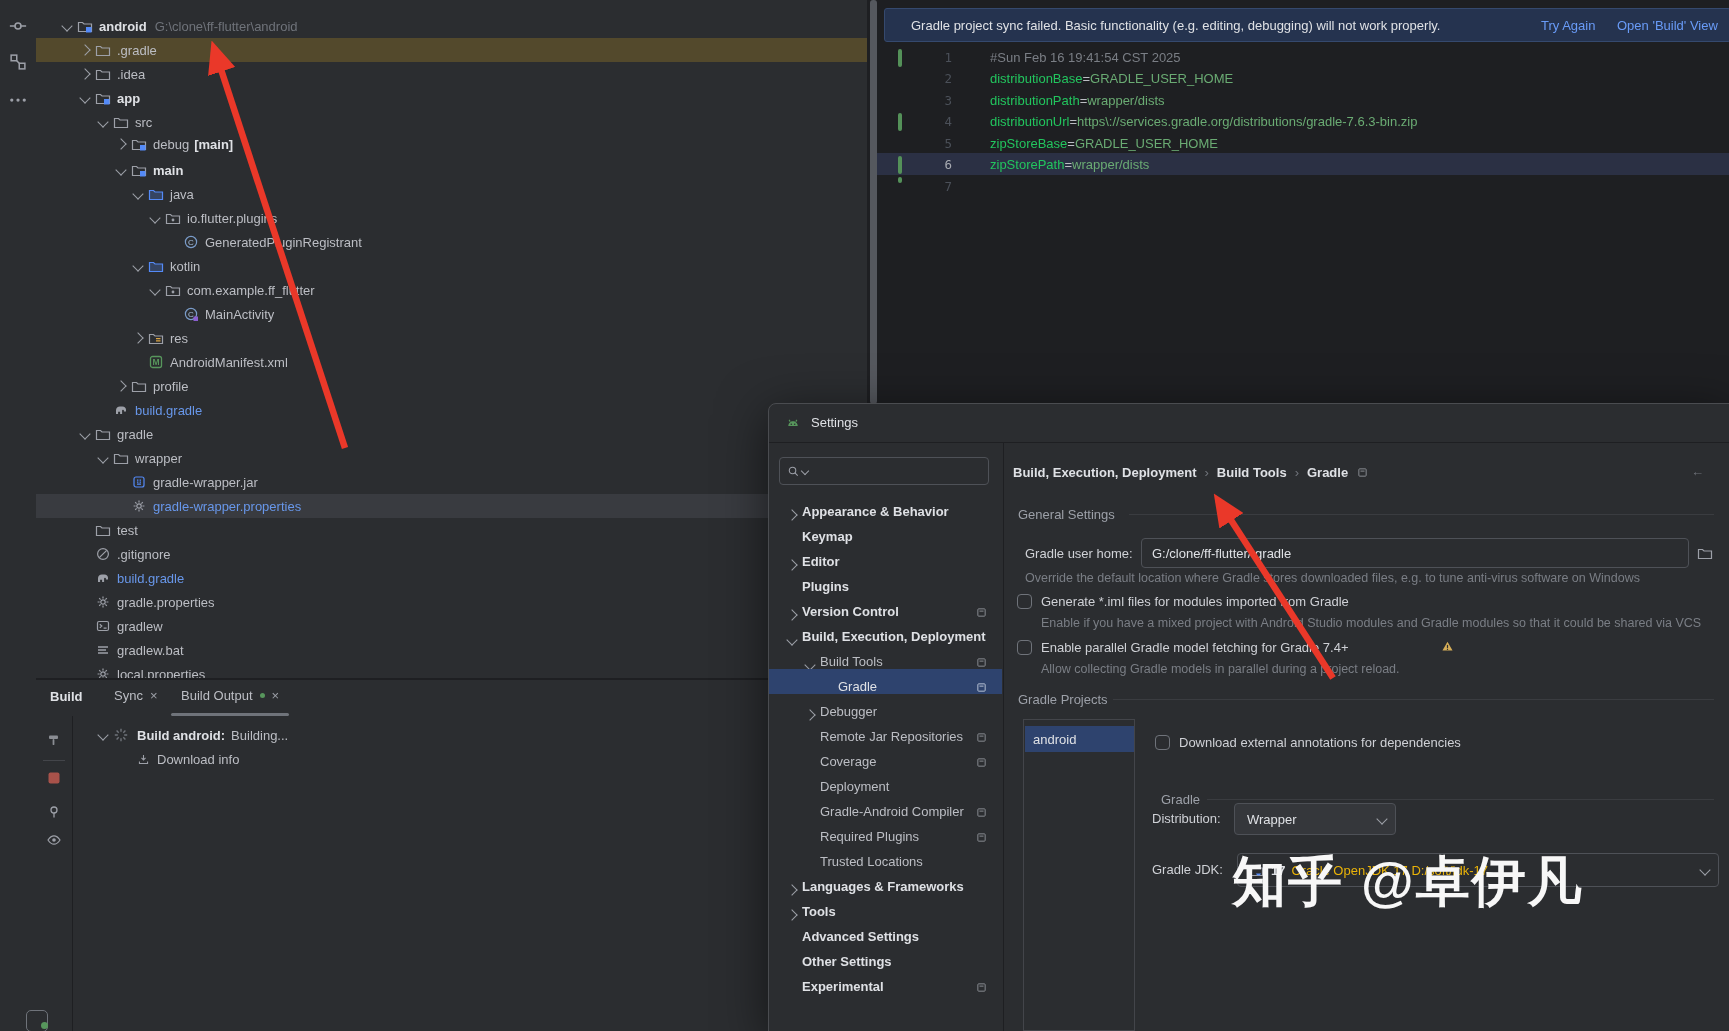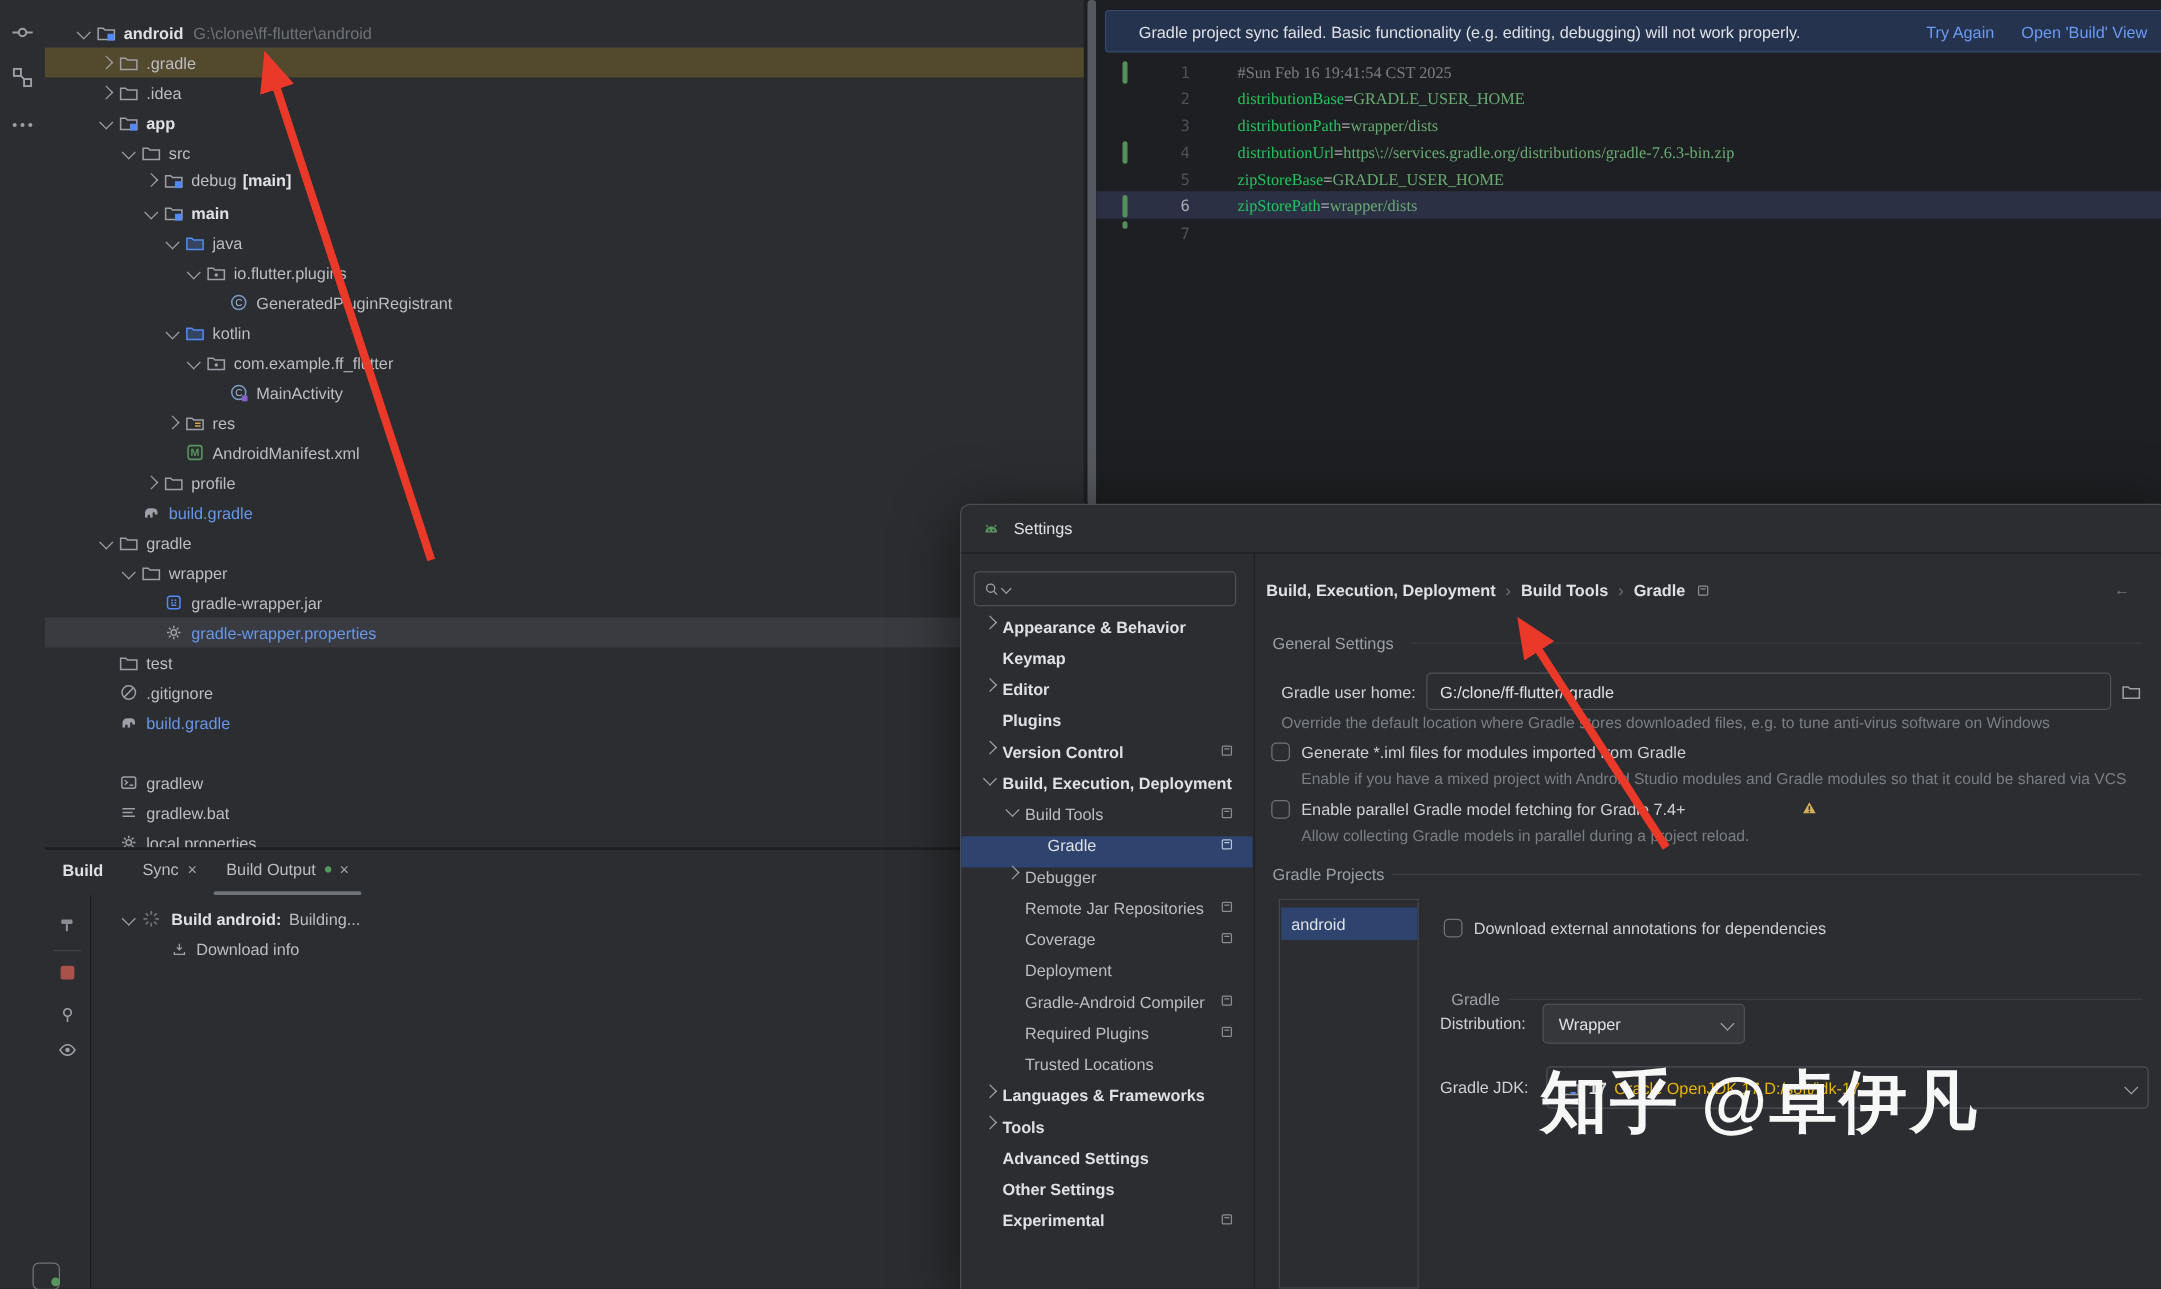--- a/index.html
+++ b/index.html
@@ -31,40 +31,40 @@
   
   #editor{left:877px;top:0;width:852px;height:686px;background:#1e1f22}
   #banner{position:absolute;left:7px;top:8px;width:845px;height:32px;background:#25334f;
           border:1px solid #35496e;border-radius:3px;display:flex;align-items:center;color:#dfe1e5}
   #banner .msg{margin-left:26px}
   .blink{color:#699bf7;position:absolute;top:9px;cursor:pointer}
   .lnum{position:absolute;left:30px;width:45px;text-align:right;color:#4b5059;
         font-family:"DejaVu Sans Mono",monospace;font-size:12.5px;height:21px;line-height:21px}
   .lnum.on{color:#a8abb2}
   .cline{position:absolute;left:113px;height:21px;line-height:21px;
-         font-family:Liberation Serif, serif;font-size:13px;white-space:pre}
+         font-family:Liberation Sans, sans-serif;font-size:13px;white-space:pre}
   .cc{color:#7a7e85}.ck{color:#22c55e}.cv{color:#6aab73}.ce{color:#bcbec4}
   .gbar{position:absolute;left:21px;width:4px;height:18px;background:#549159;border-radius:2px}
   #caretline{position:absolute;left:0;top:153px;width:100%;height:22px;background:#2b3044}
   
   #build{left:36px;top:678px;width:831px;height:353px;background:#2b2d30;border-top:2px solid #1e1f22}
   #build .hdr{position:absolute;left:0;top:0;width:100%;height:36px}
   .tab{position:absolute;top:8px;color:#bcbec4;display:flex;align-items:center;gap:7px}
   .tabx{color:#9da0a8;font-size:13px}
   .gdot{width:5px;height:5px;border-radius:50%;background:#57965C}
   #tab-underline{position:absolute;left:135px;top:33px;width:118px;height:3px;background:#6f737a;border-radius:2px}
   #build .icol{position:absolute;left:0;top:36px;width:36px;height:317px;border-right:1px solid #1e1f22}
   
   #dlg{left:768px;top:403px;width:961px;height:628px;background:#2b2d30;border:1px solid #4a4c50;
        border-radius:8px 0 0 0;box-shadow:0 10px 50px rgba(0,0,0,.55)}
   #dlg .titlebar{position:absolute;left:0;top:0;width:100%;height:38px;border-bottom:1px solid #1e1f22}
   #dlg .vsep{position:absolute;left:234px;top:39px;width:1px;height:589px;background:#1e1f22}
   #searchbox{position:absolute;left:10px;top:53px;width:210px;height:28px;border:1px solid #4e5157;
              border-radius:4px;display:flex;align-items:center;padding-left:7px;box-sizing:border-box}
-  .srow{position:absolute;left:0;width:233px;height:25px;display:flex;align-items:flex-start;white-space:nowrap;box-sizing:border-box}
+  .srow{position:absolute;left:0;width:233px;height:25px;display:flex;align-items:flex-end;white-space:nowrap;box-sizing:border-box}
   .srow.sel{background:#2e436e}
   .srow.sel .lb,.srow.sel .b{color:#dfe1e5}
   .mark{position:absolute;left:206px;width:13px;height:13px;color:#8a8d93}
   #crumbs{position:absolute;left:244px;top:53px;height:30px;display:flex;align-items:center;gap:8px;
           font-weight:700;color:#dfe1e5}
   #crumbs .sep{color:#6f737a;font-weight:400}
   .shead{position:absolute;color:#9ca0a8}
   .hline{position:absolute;height:1px;background:#3a3c40}
   .hint{position:absolute;color:#7a7e85;font-size:12.5px;white-space:nowrap}
   .cb{position:absolute;width:15px;height:15px;border:1.5px solid #6f737a;border-radius:4px;box-sizing:border-box}
@@ -412,20 +412,27 @@
   </div>
 
   <div class="trow" style="top:566px;padding-left:42px">
     <span class="chev h"></span>
     <svg class="ic">
         <use href="#i-gradle"></use>
       </svg>
     <span class="lb blue">build.gradle</span>
   </div>
 
+  <div class="trow" style="top:590px;padding-left:42px">
+    <span class="chev h"></span>
+    <svg class="ic">
+        <use href="#i-gear"></use>
+      </svg>
+    <span class="lb">gradle.properties</span>
+  </div>
 
   <div class="trow" style="top:614px;padding-left:42px">
     <span class="chev h"></span>
     <svg class="ic">
         <use href="#i-term"></use>
       </svg>
     <span class="lb">gradlew</span>
   </div>
 
   <div class="trow" style="top:638px;padding-left:42px">

